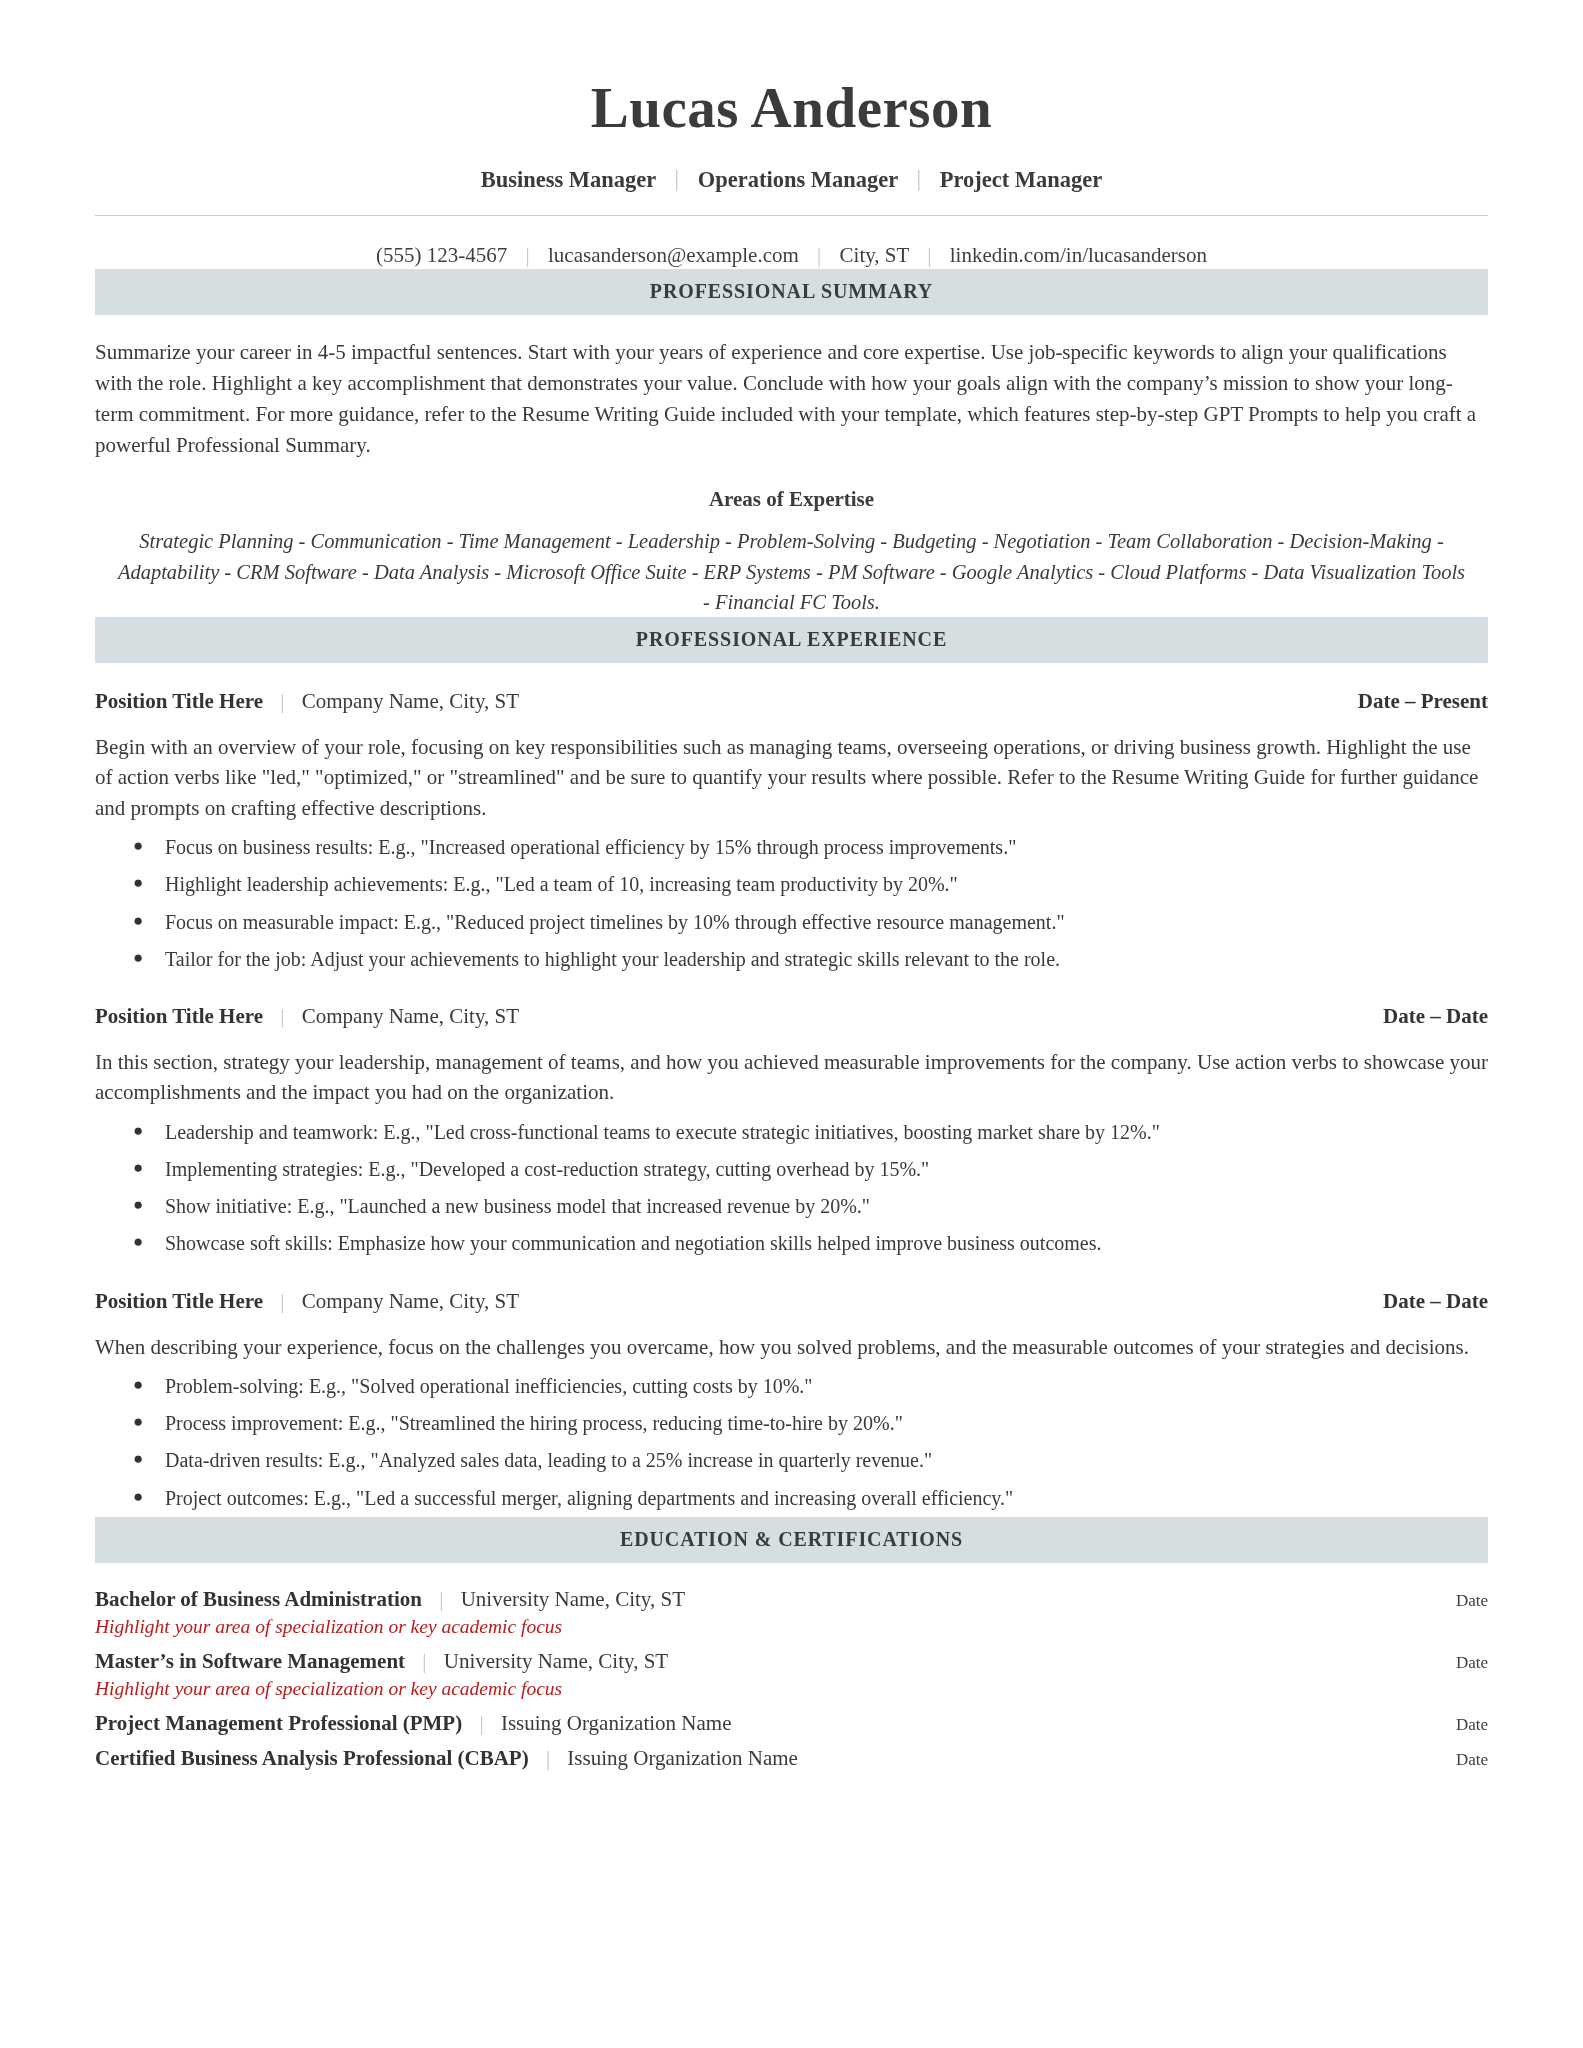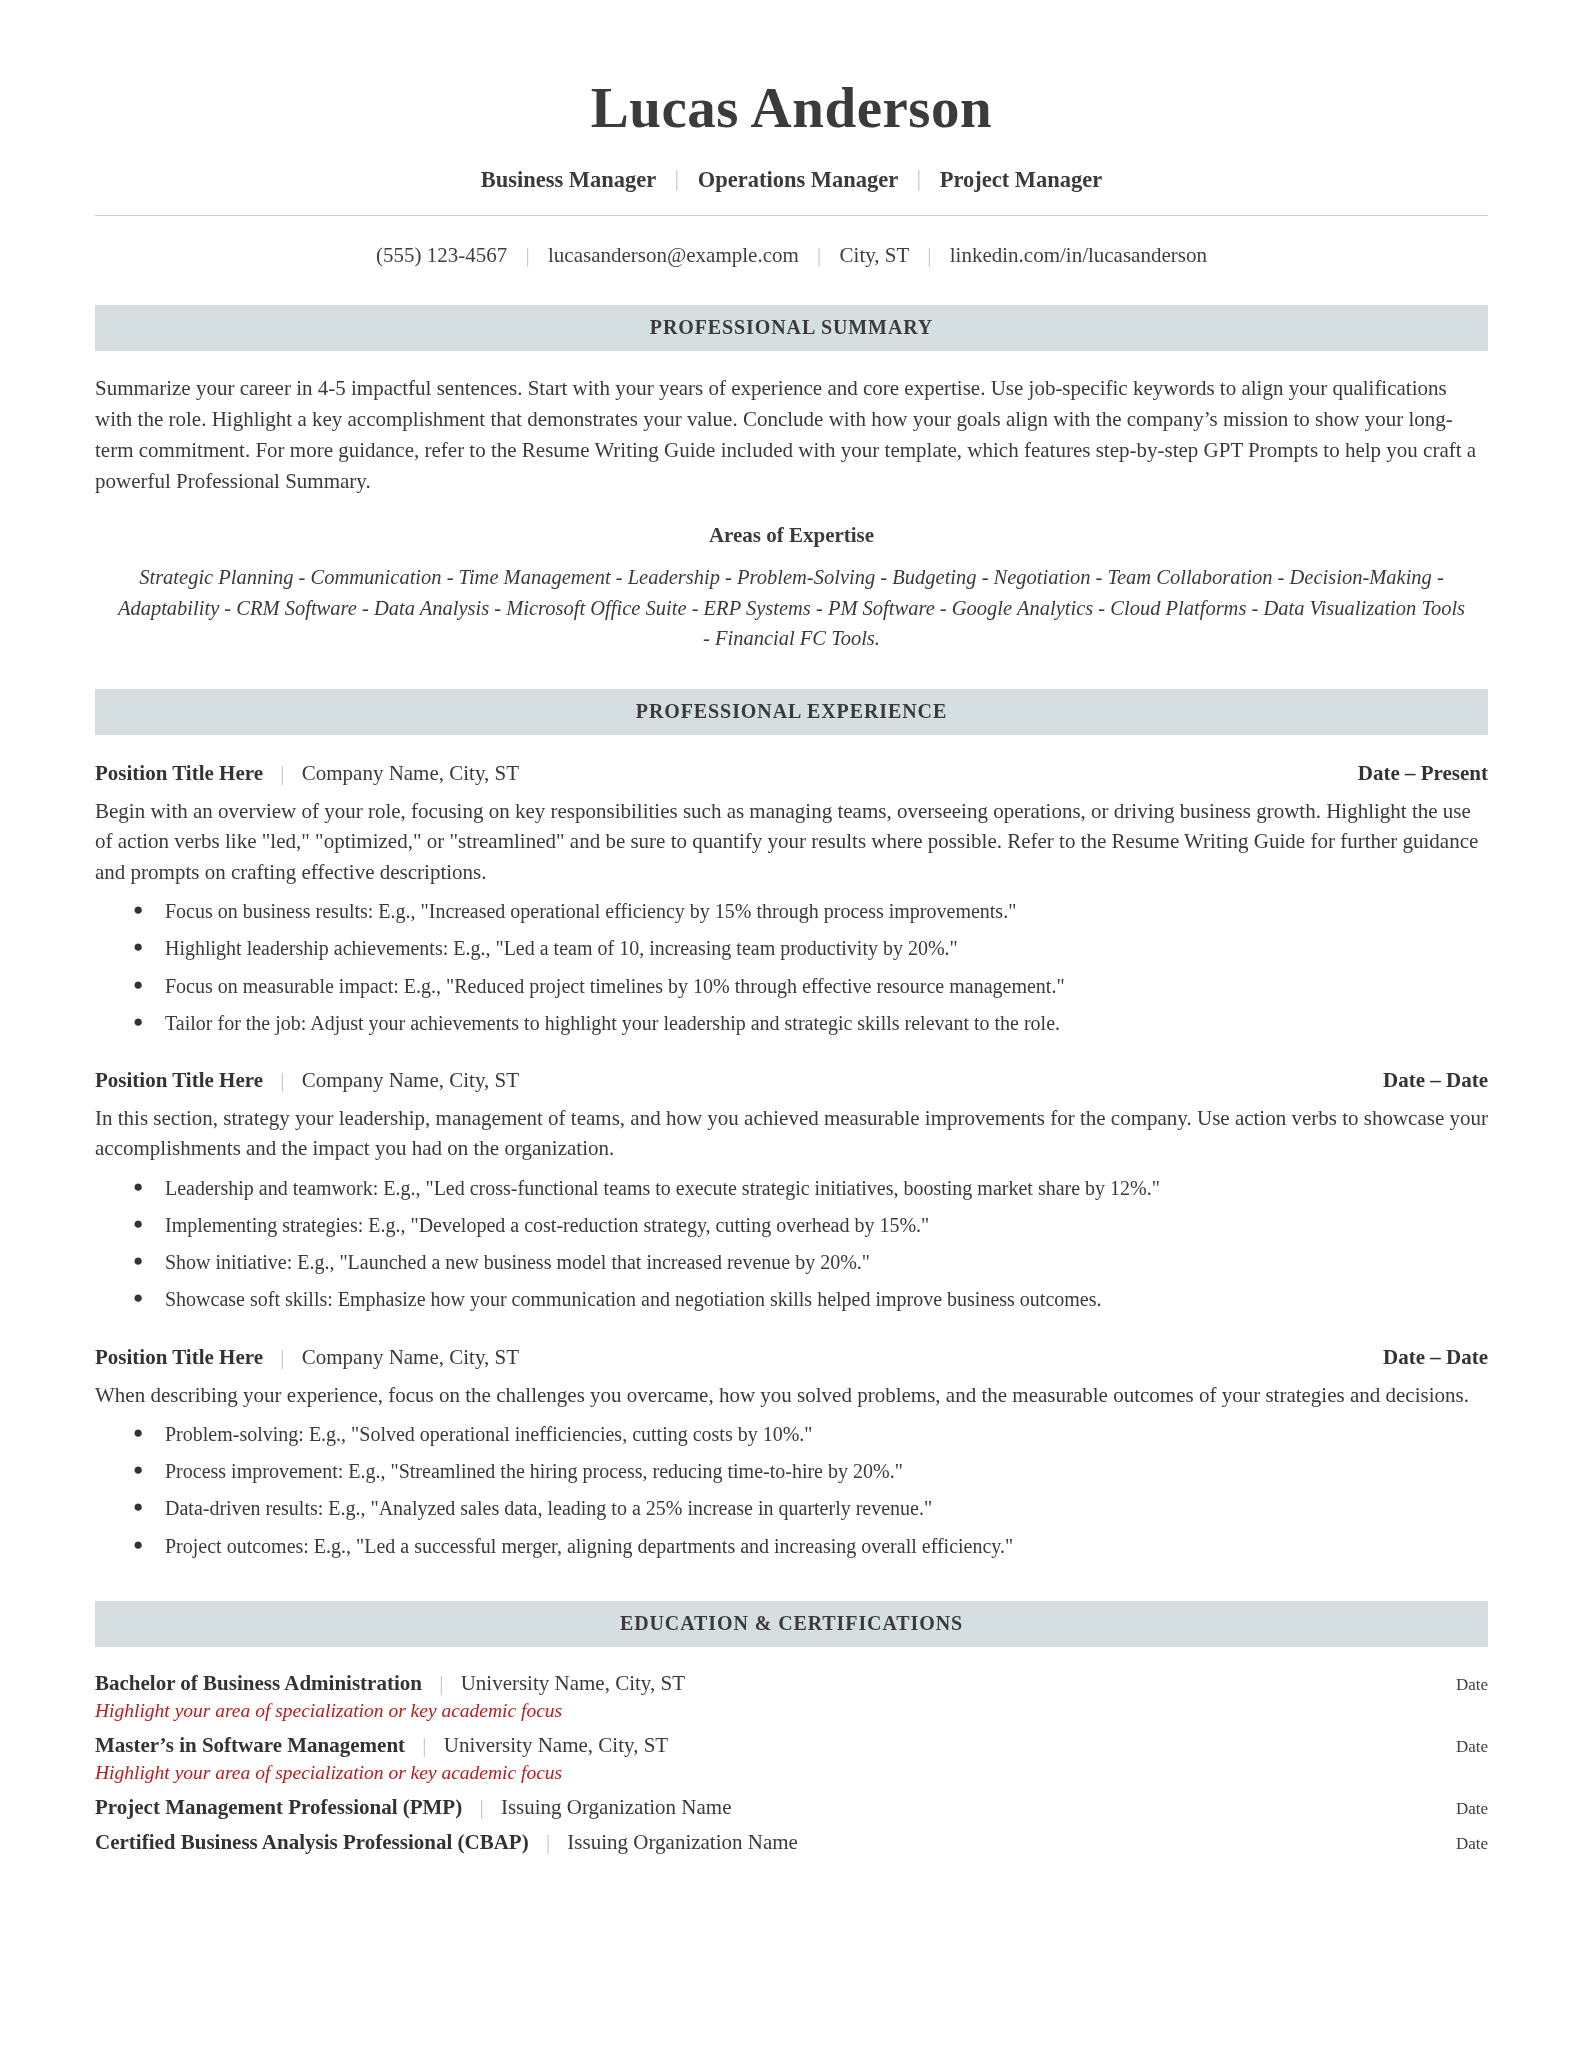--- a/index.html
+++ b/index.html
@@ -67,21 +67,20 @@
 
   
   .section-bar {
     background: #d5dfe2;
     text-align: center;
     font-size: 20px;
     font-weight: bold;
     letter-spacing: 0.9px;
     color: #3b3b3b;
     padding: 11px 0 12px;
-    margin-top: 36px;
   }
 
   
   .para {
     font-size: 21px;
     line-height: 1.48;
     color: #3a3a3a;
     margin-top: 22px;
     text-align: left;
   }
@@ -114,21 +113,21 @@
   .job-left .sep { color: #c6c6c6; padding: 0 12px; }
   .job-date {
     font-size: 21px;
     font-weight: bold;
     color: #333;
     white-space: nowrap;
   }
   .job-desc {
     font-size: 21px;
     line-height: 1.45;
-    margin-top: 10px;
+    margin-top: 18px;
     color: #3a3a3a;
   }
   ul.bullets {
     margin: 6px 0 0;
     padding-left: 70px;
     list-style: none;
   }
   ul.bullets li {
     font-size: 20px;
     line-height: 1.36;

